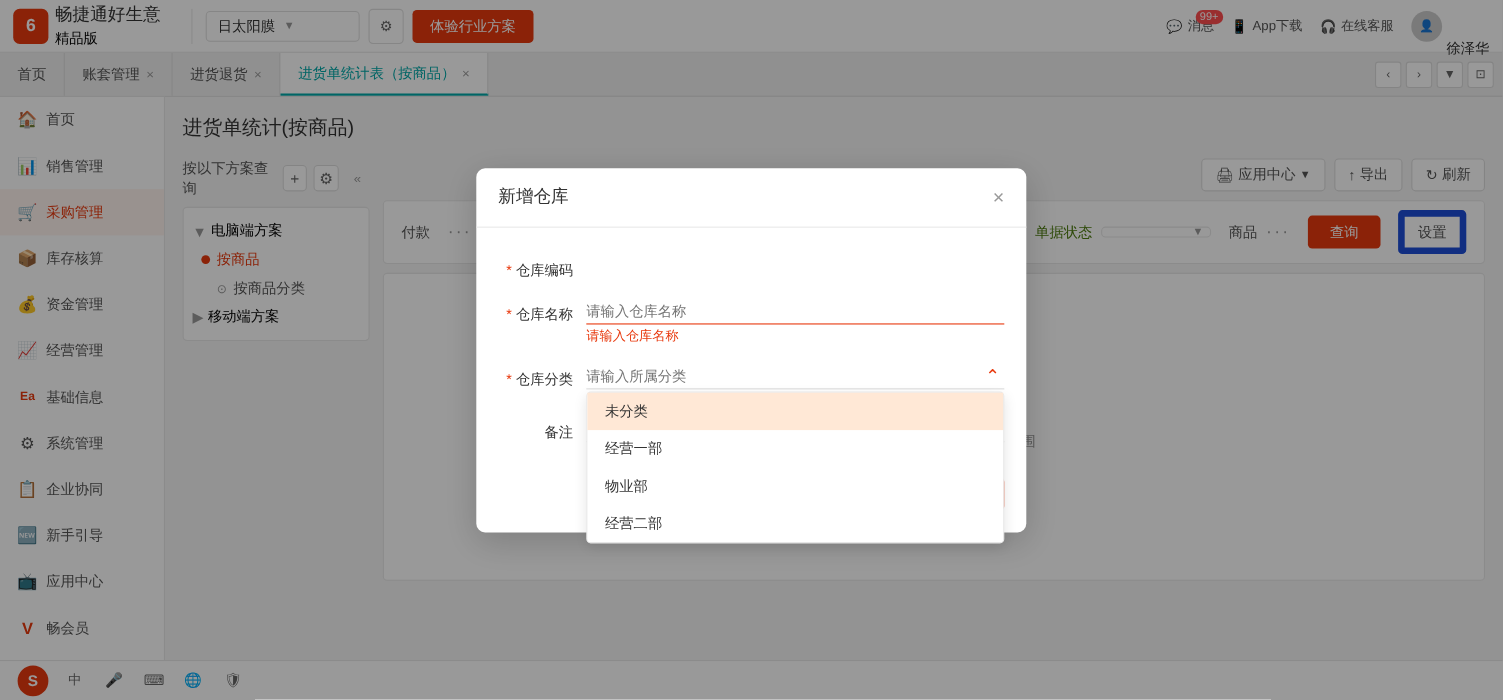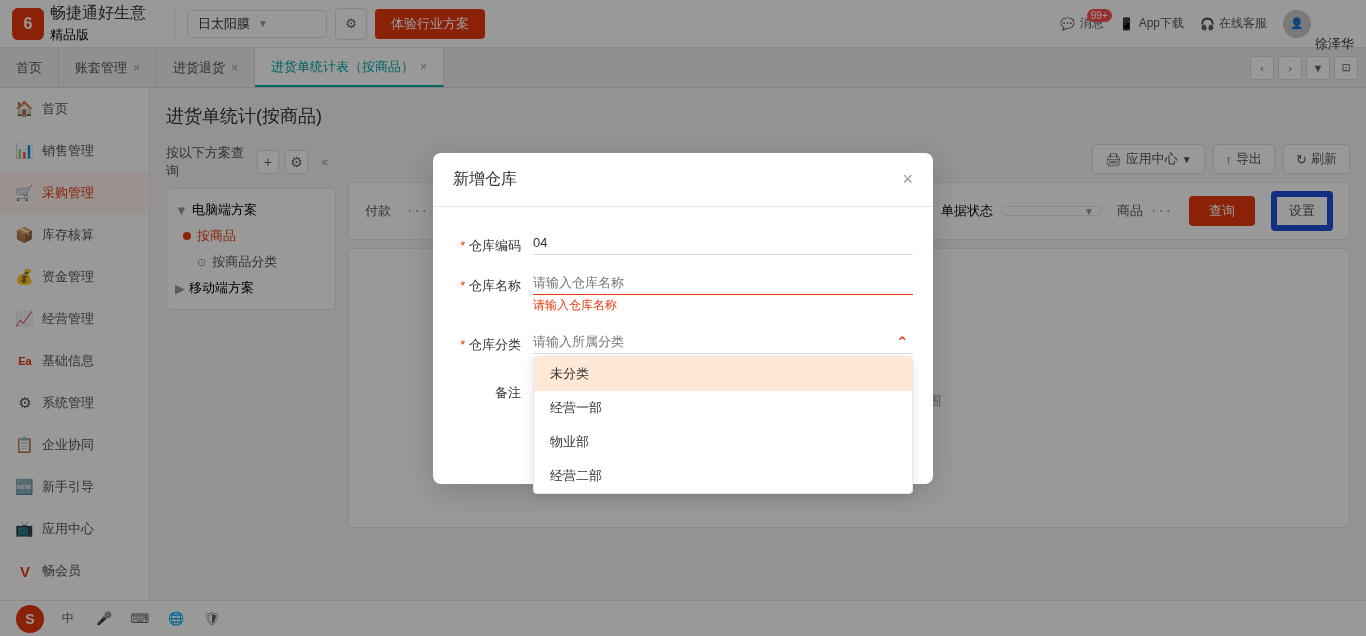--- a/index.html
+++ b/index.html
@@ -348,21 +348,21 @@
             <span>↻</span>
             <span>刷新</span>
           </div>
         </div>
 
         <div style="background:#fff;border:1px solid #e8e8e8;border-radius:4px;padding:8px 16px;display:flex;align-items:center;gap:16px;margin-bottom:8px;">
           <span style="color:#555;">付款</span>
           <span class="dots-btn">···</span>
           <div style="flex:1;"></div>
           <div style="display:flex;align-items:center;gap:8px;">
-            <span style="color:#000000;">单据状态</span>
+            <span style="color:#4d7c0f;">单据状态</span>
             <div style="border:1px solid #e8e8e8;border-radius:4px;padding:4px 24px 4px 8px;position:relative;min-width:100px;cursor:pointer;background:#fff;">
               <span style="color:#999;font-size:13px;"></span>
               <span style="position:absolute;right:6px;top:50%;transform:translateY(-50%);color:#999;font-size:10px;">▼</span>
             </div>
           </div>
           <div style="display:flex;align-items:center;gap:8px;">
             <span style="color:#555;">商品</span>
             <span class="dots-btn">···</span>
           </div>
           <button class="query-btn">查询</button>
@@ -393,23 +393,20 @@
       <span class="modal-title">新增仓库</span>
       <span class="modal-close">×</span>
     </div>
     <div class="modal-body">
 
       <div class="form-row">
         <div class="form-label">
           <span class="required-star">*</span>
           <span>仓库编码</span>
         </div>
-        <div class="form-value">
-          <input class="form-input" type="text" value="04" style="">
-        </div>
       </div>
 
       <div class="form-row">
         <div class="form-label">
           <span class="required-star">*</span>
           <span>仓库名称</span>
         </div>
         <div class="form-value">
           <input class="form-input error-border" type="text" placeholder="请输入仓库名称" style="">
           <div class="error-msg">请输入仓库名称</div>

